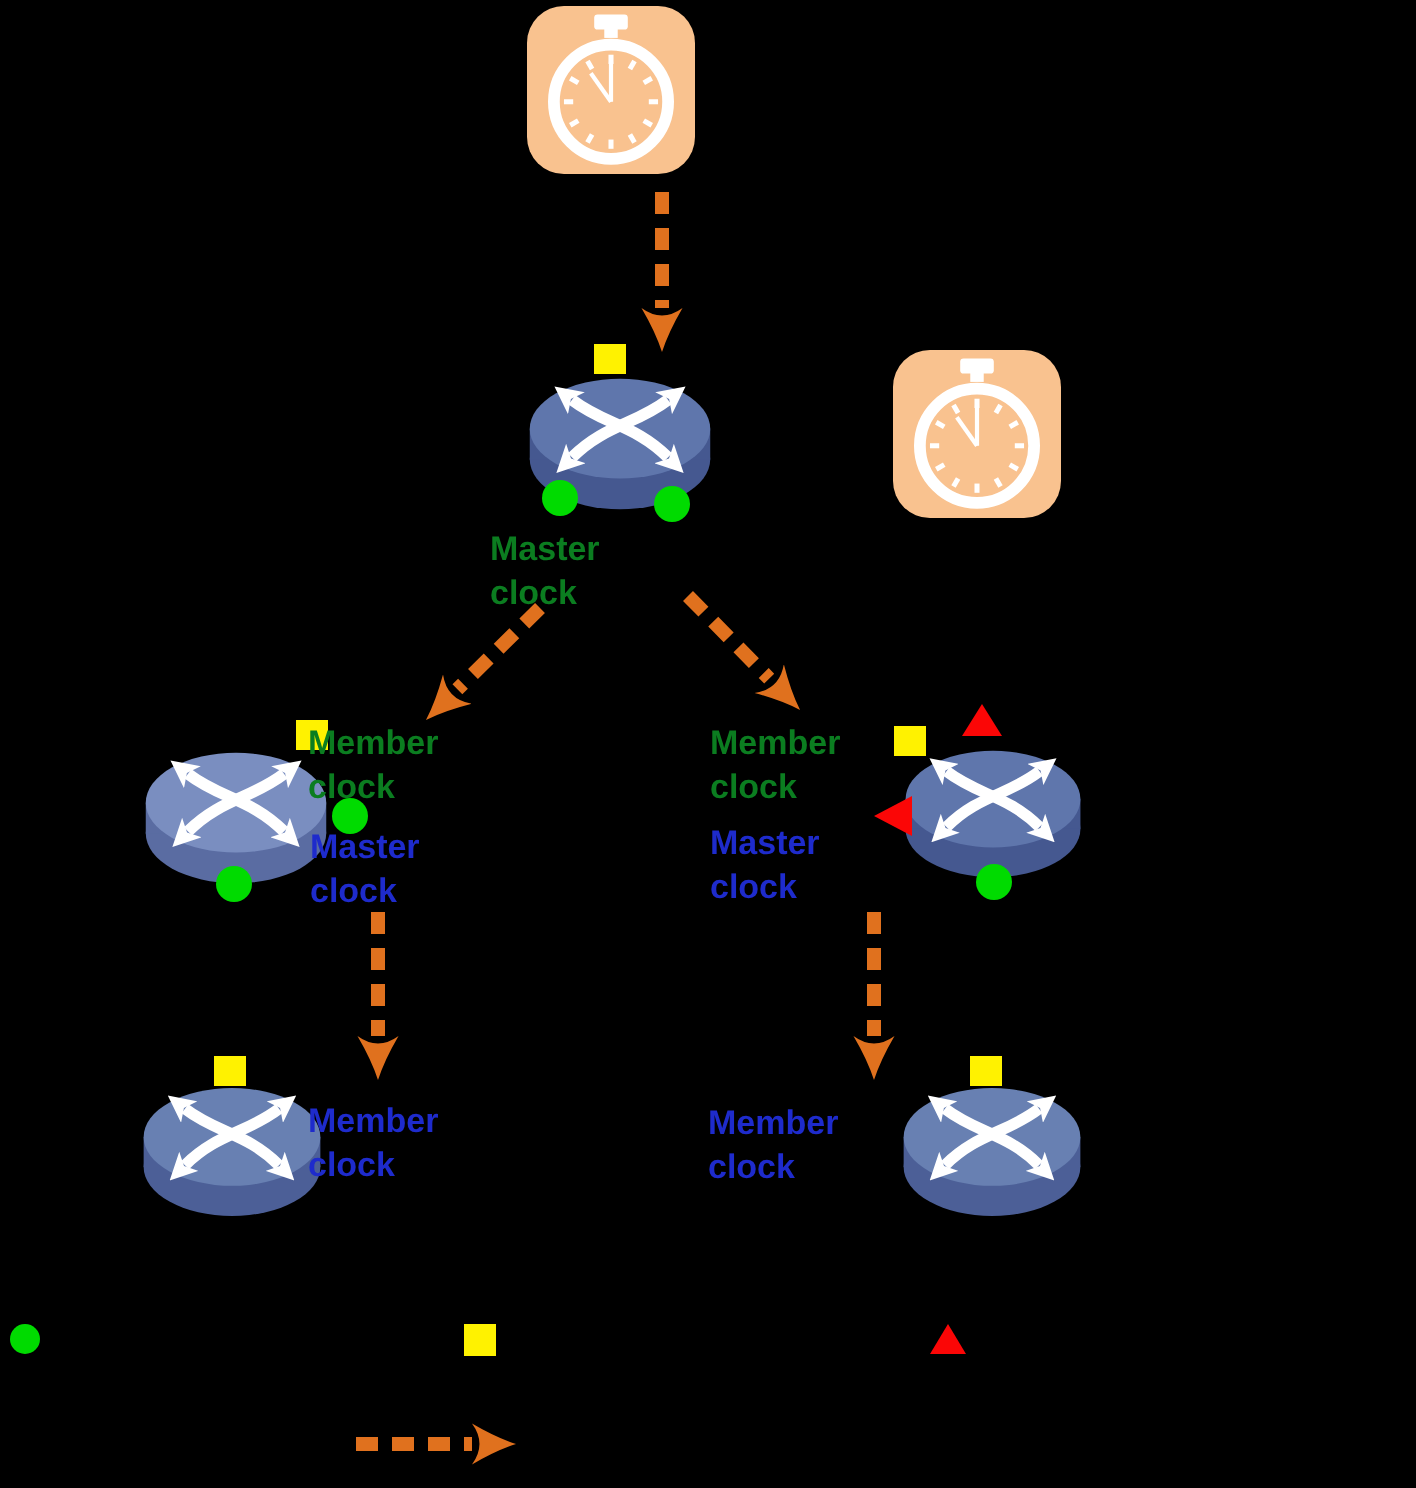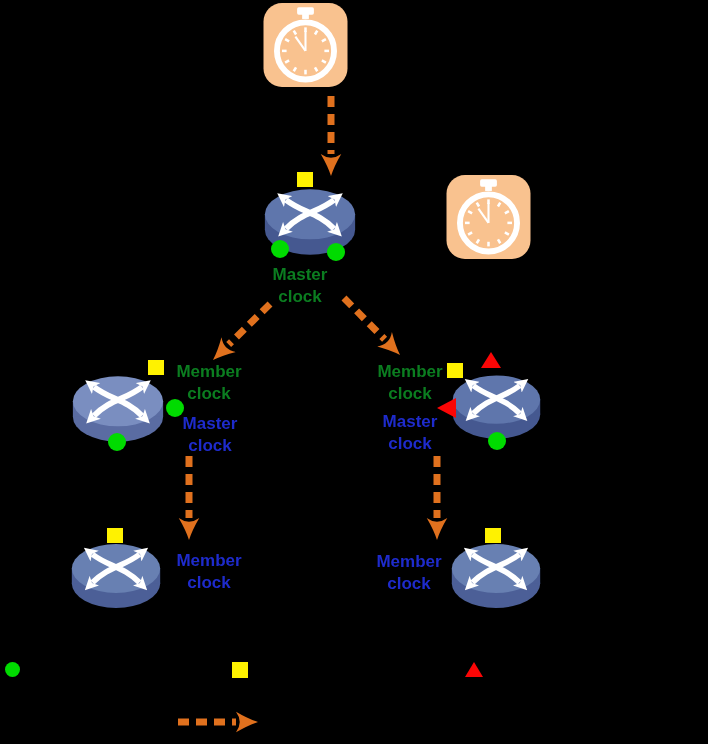--- a/index.html
+++ b/index.html
@@ -13,21 +13,21 @@
   .sw-light{--sw-top:var(--c-switch_top_light);--sw-side:var(--c-switch_side_light);}
   .sw-mid  {--sw-top:var(--c-switch_top_mid);  --sw-side:var(--c-switch_side_mid);}
   
   .port-sq{width:16px;height:15px;background:var(--c-port_yellow);}
   .port-cir{width:18px;height:18px;border-radius:50%;background:var(--c-port_green);}
   .tri-up{width:0;height:0;border-left:10px solid transparent;border-right:10px solid transparent;
           border-bottom:16px solid var(--c-port_red);}
   .tri-left{width:0;height:0;border-top:10px solid transparent;border-bottom:10px solid transparent;
           border-right:19px solid var(--c-port_red);}
   
-  .lbl{width:110px;text-align:center;font-weight:700;font-size:17px;line-height:22px;}
+  .lbl{width:110px;text-align:left;font-weight:700;font-size:17px;line-height:22px;}
   .lbl.green{color:var(--c-master_green);}
   .lbl.blue{color:var(--c-member_blue);}
   
   .oarrow{stroke:var(--c-arrow_orange);stroke-width:7;fill:none;stroke-dasharray:11 7;}
   svg.overlay{pointer-events:none;}
 </style>
 </head>
 <body>
 
 <div id="canvas">

